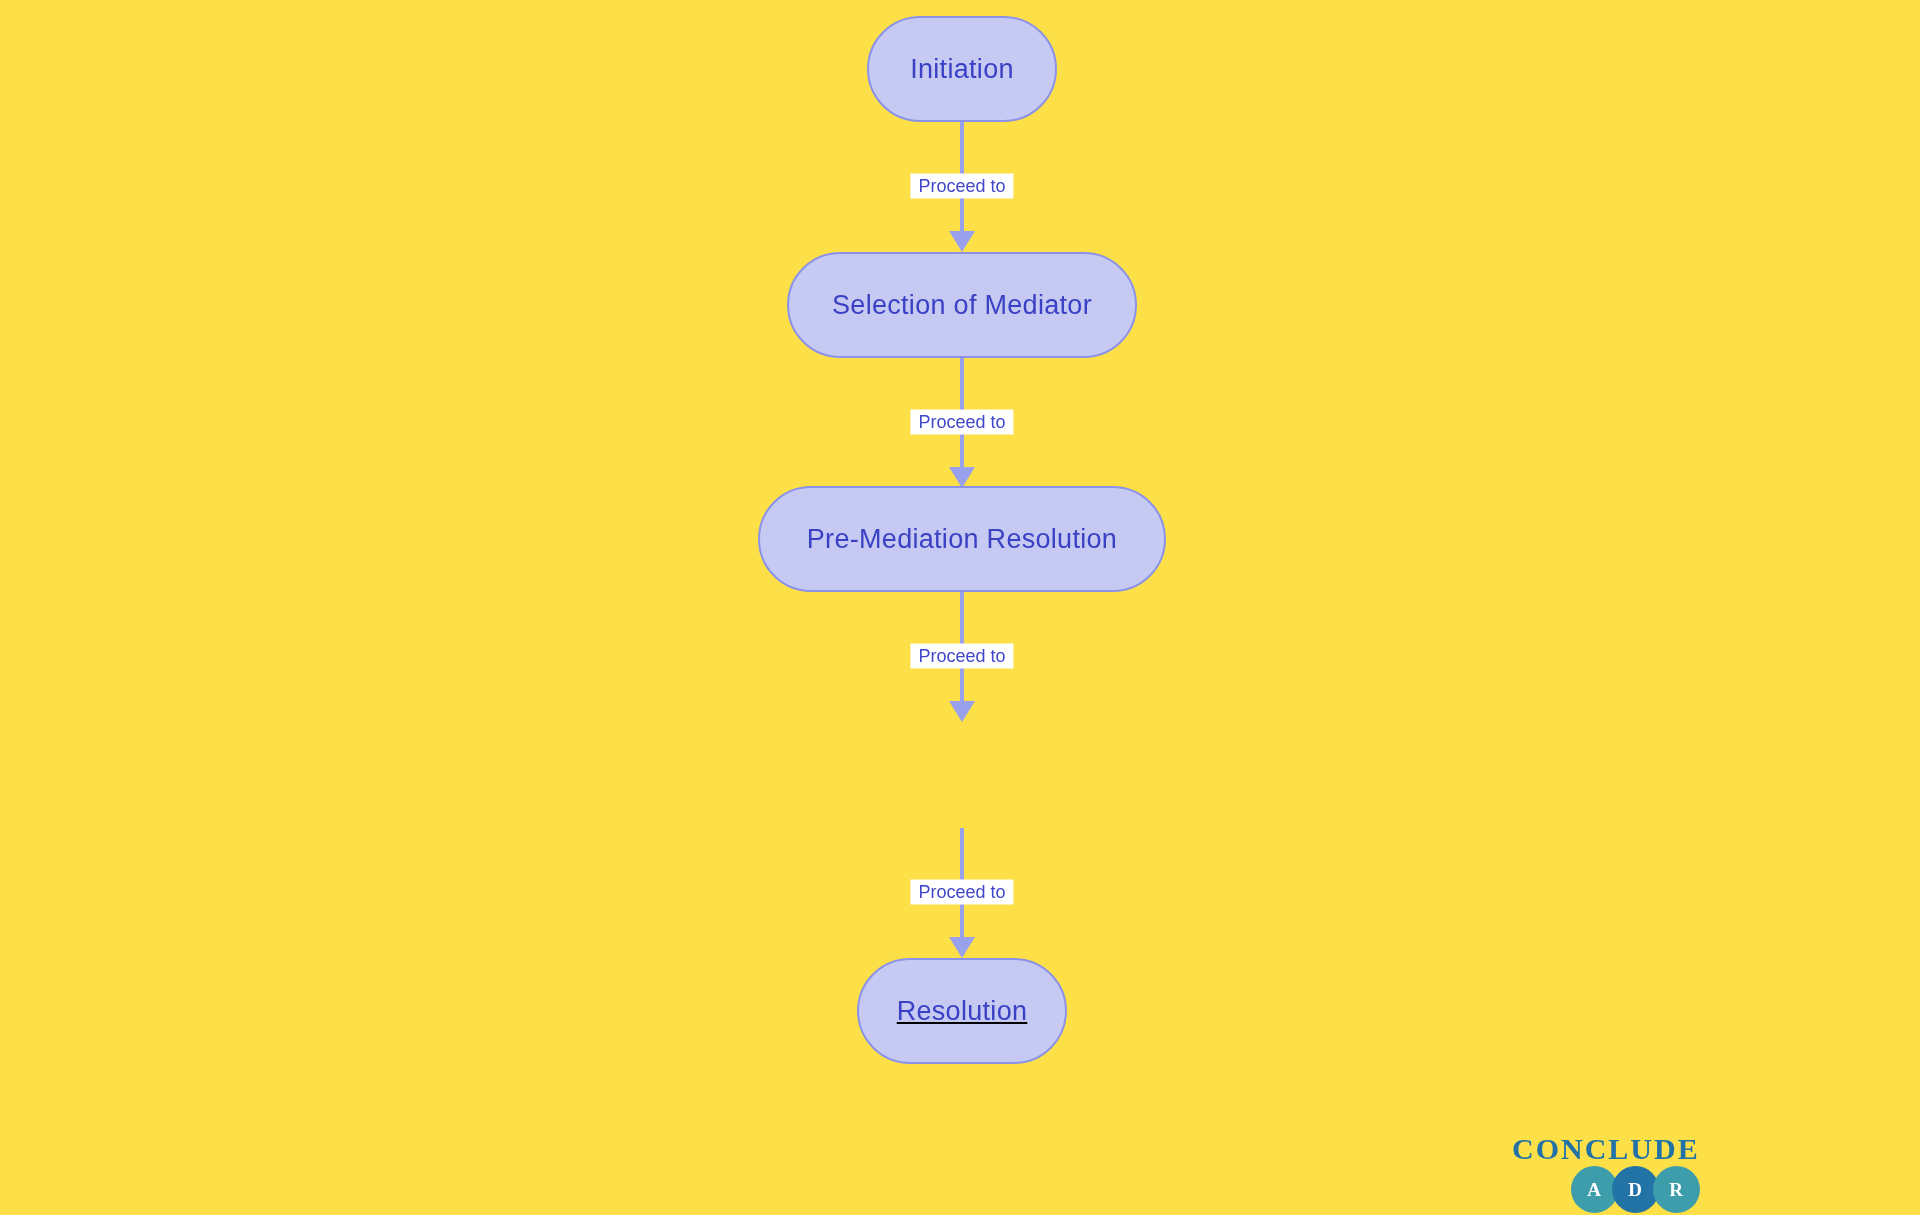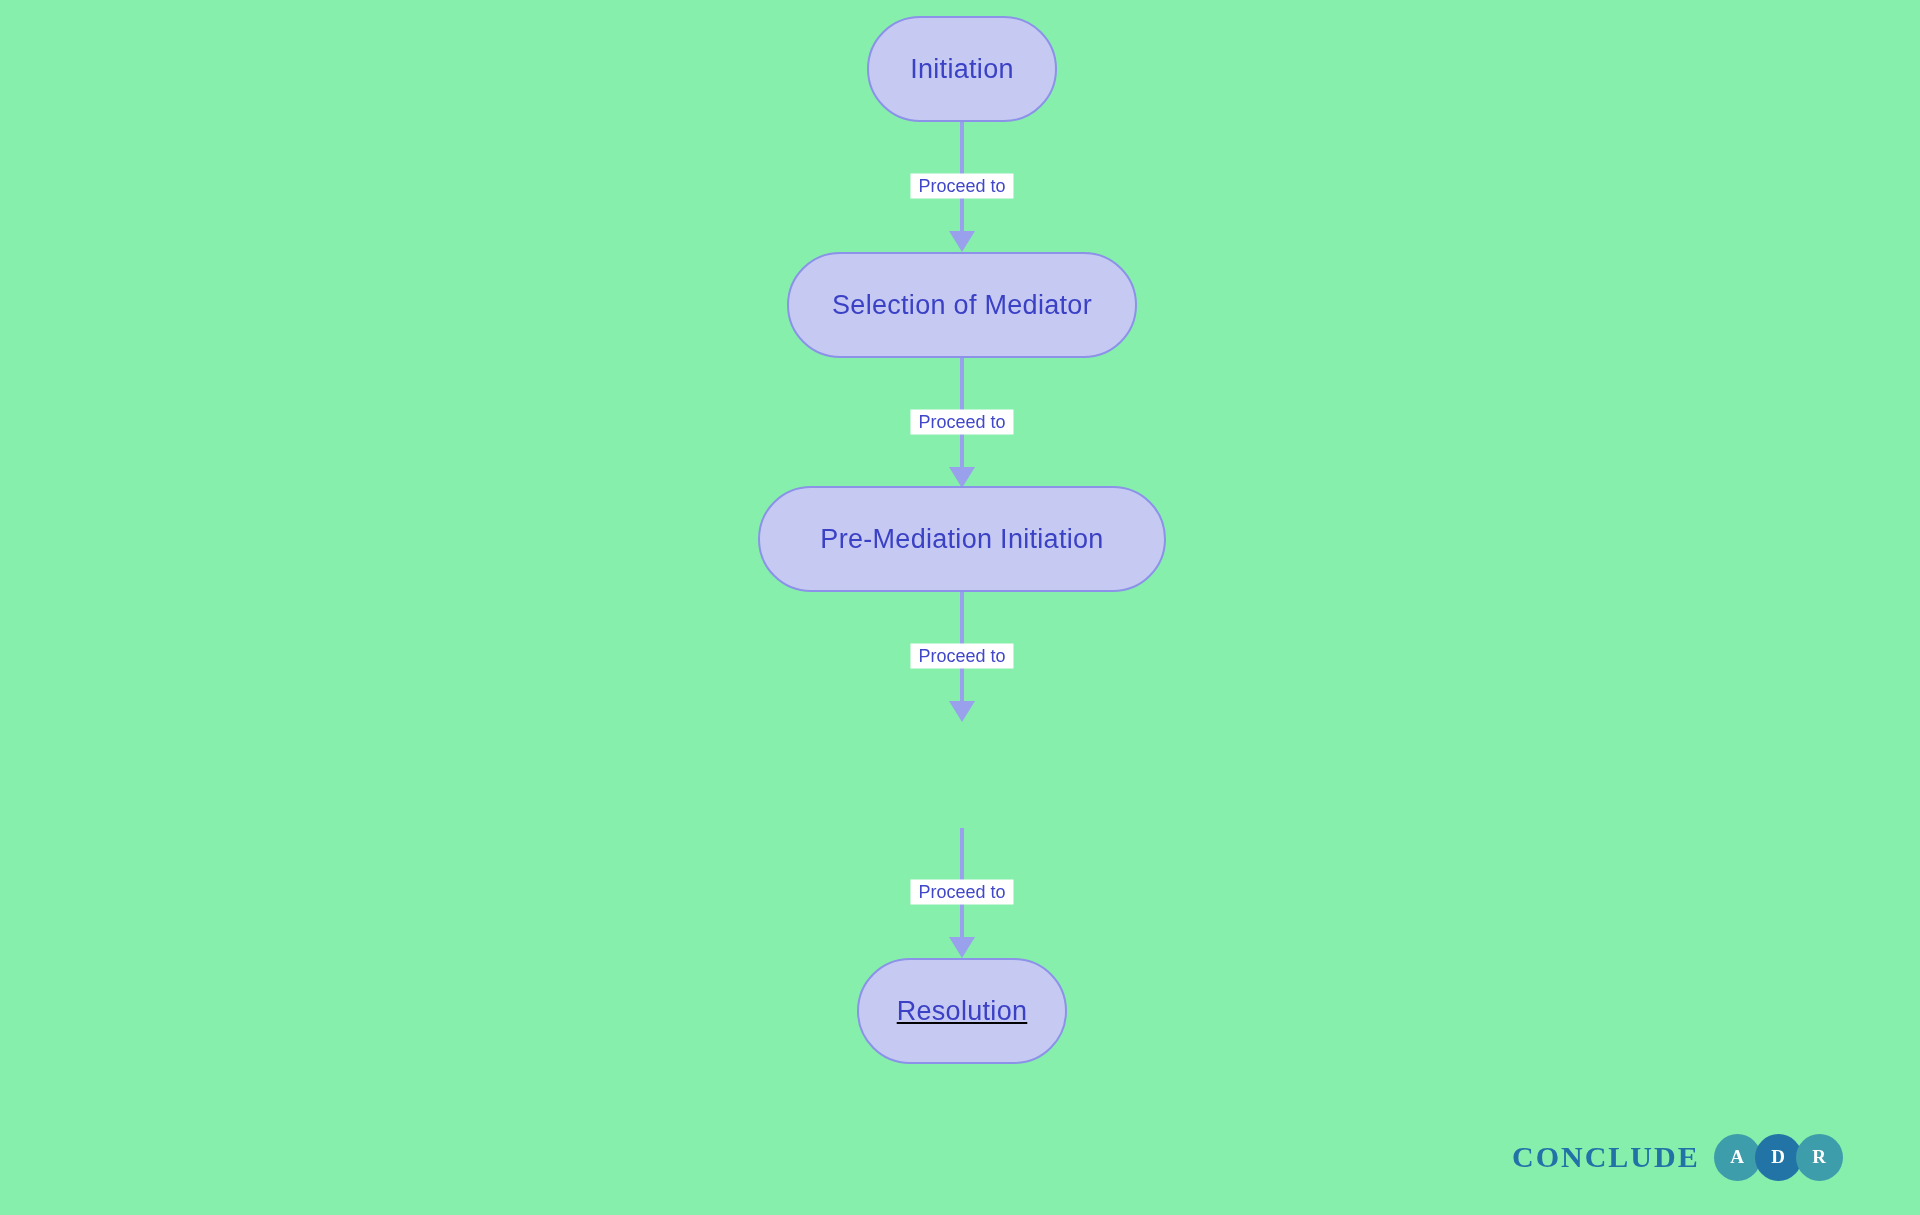--- a/index.html
+++ b/index.html
@@ -9,21 +9,21 @@
     height: 1215px;
     background: #ffffff;
     font-family: "Liberation Sans", "DejaVu Sans", sans-serif;
     overflow: hidden;
   }
 
   .canvas {
     position: relative;
     width: 1920px;
     height: 1215px;
-    background: #86efac;
+    background: #fde047;
   }
 
   
   .node {
     position: absolute;
     left: 962px;
     transform: translateX(-50%);
     height: 106px;
     background: #c6c9f2;
     border: 2px solid #8b92e8;
@@ -90,21 +90,22 @@
     white-space: nowrap;
   }
 
   
   .logo {
     position: absolute;
     left: 1512px;
     top: 1132px;
     height: 50px;
     display: flex;
-    align-items: center;
+    align-items: flex-end;
+    flex-direction: column;
   }
   .wordmark {
     font-family: "Liberation Serif", "DejaVu Serif", serif;
     font-weight: bold;
     font-size: 30px;
     letter-spacing: 2px;
     color: #2272a8;
   }
   .badges {
     display: flex;
@@ -146,21 +147,21 @@
     <span class="node-label">Selection of Mediator</span>
   </div>
 
   <div class="edge edge-2">
     <div class="edge-line"></div>
     <div class="edge-arrow"></div>
     <div class="edge-label">Proceed to</div>
   </div>
 
   <div class="node node-3">
-    <span class="node-label">Pre-Mediation Initiation</span>
+    <span class="node-label">Pre-Mediation Resolution</span>
   </div>
 
   <div class="edge edge-3">
     <div class="edge-line"></div>
     <div class="edge-arrow"></div>
     <div class="edge-label">Proceed to</div>
   </div>
 
 
   <div class="edge edge-4">

